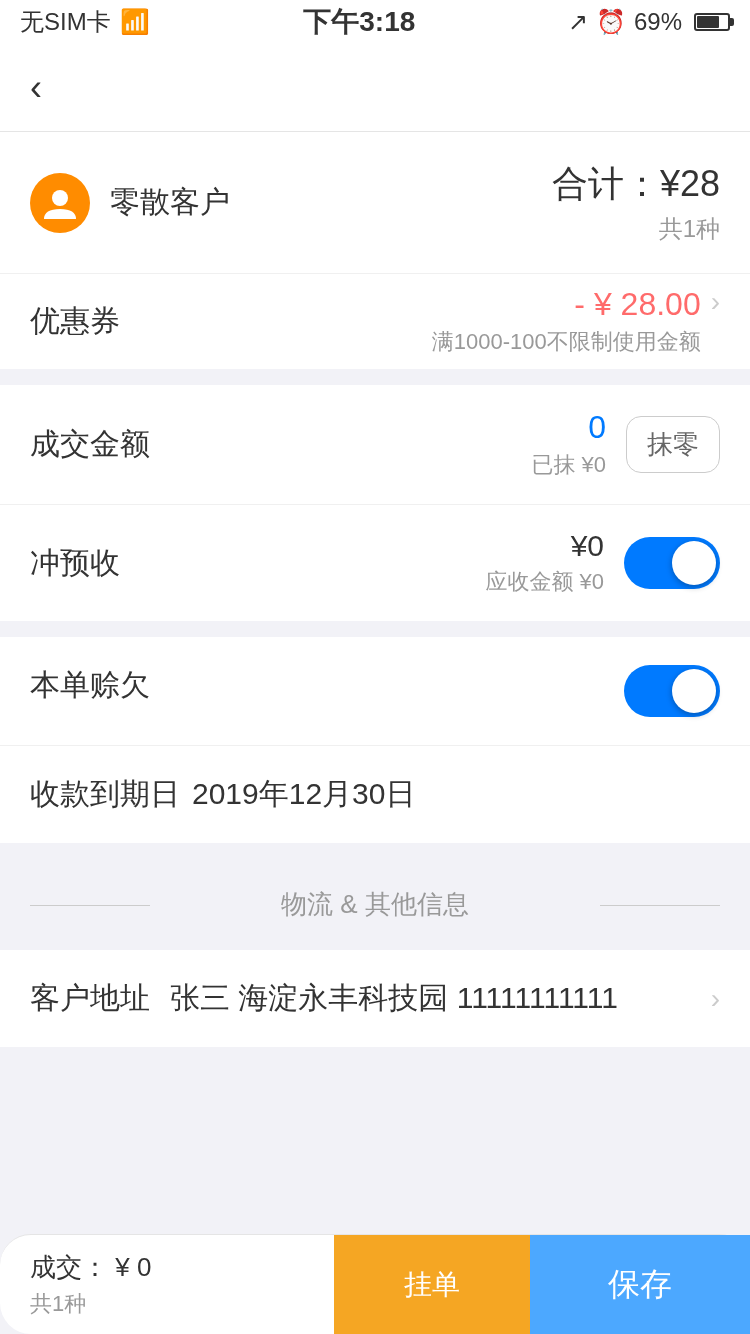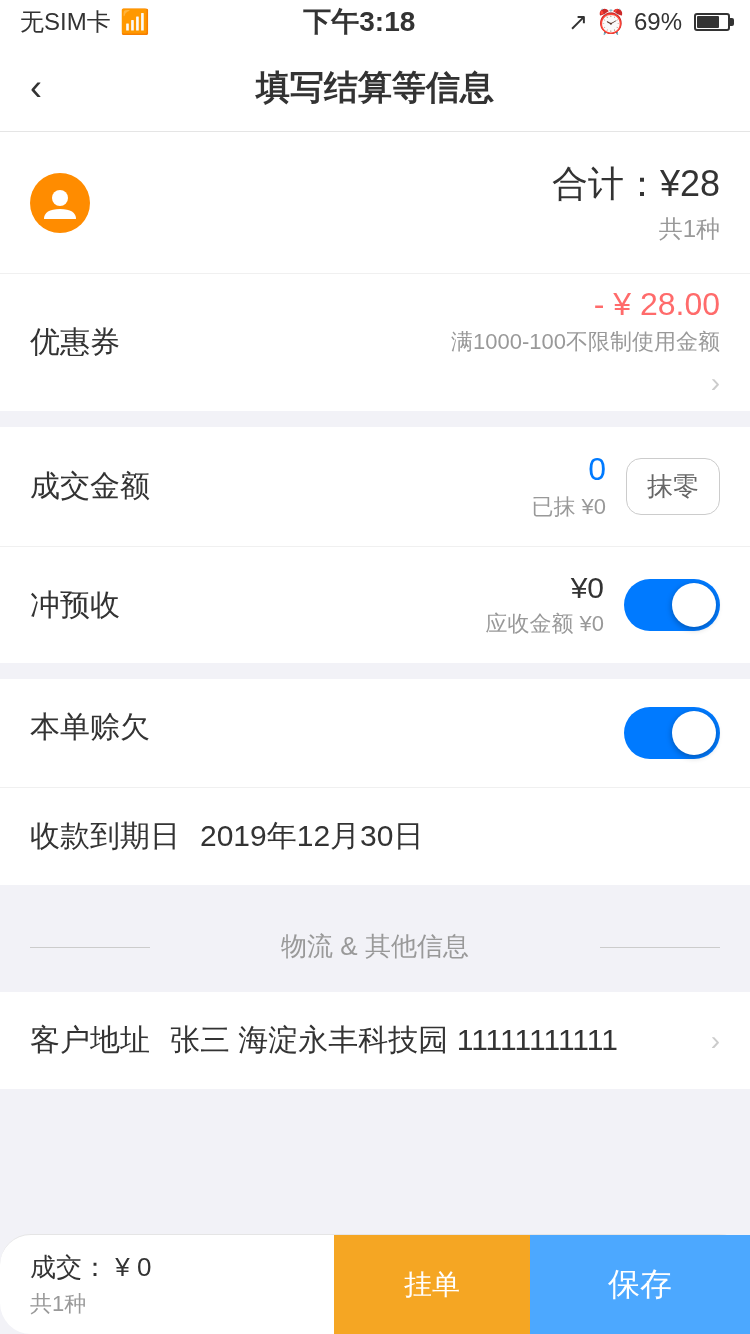--- a/index.html
+++ b/index.html
@@ -138,23 +138,22 @@
       border-top: 1px solid #f0f0f0;
       cursor: pointer;
       gap: 12px;
     }
     .coupon-label {
       font-size: 30px;
       color: #333;
     }
     .coupon-right {
       display: flex;
-      align-items: flex-end;
+      align-items: flex-start;
       gap: 10px;
-      flex-direction: column;
     }
     .coupon-info {
       text-align: right;
     }
     .coupon-discount {
       font-size: 32px;
       color: #ff6b6b;
       font-weight: 500;
     }
     .coupon-desc {
@@ -280,21 +279,21 @@
     
     .due-date-row {
       display: flex;
       align-items: center;
       padding: 28px 30px;
       border-top: 1px solid #f0f0f0;
     }
     .due-date-label {
       font-size: 30px;
       color: #333;
-      margin-right: 20px;
+      margin-right: 12px;
     }
     .due-date-value {
       font-size: 30px;
       color: #333;
     }
 
     
     .logistics-header {
       display: flex;
       align-items: center;
@@ -408,32 +407,32 @@
     <span>⏰</span>
     <span>69%</span>
     <span class="battery-icon">
       <span class="battery-fill"></span>
     </span>
   </div>
 </div>
 
 <div class="nav-bar">
   <div class="nav-back">‹</div>
-  <div class="nav-title">填写结算等信息</div>
 </div>
 
 <div class="section">
   <div class="customer-row">
     <div class="customer-left">
       <div class="avatar">
         <svg width="36" height="36" viewBox="0 0 36 36">
           <circle cx="18" cy="13" r="8" fill="#fff"></circle>
           <path d="M2 34 Q2 24 18 24 Q34 24 34 34" fill="#fff"></path>
         </svg>
       </div>
+      <span class="customer-name">零散客户</span>
     </div>
     <div class="customer-right">
       <div class="total-amount">合计：¥28</div>
       <div class="total-count">共1种</div>
     </div>
   </div>
 
   <div class="coupon-row">
     <span class="coupon-label">优惠券</span>
     <div class="coupon-right">

